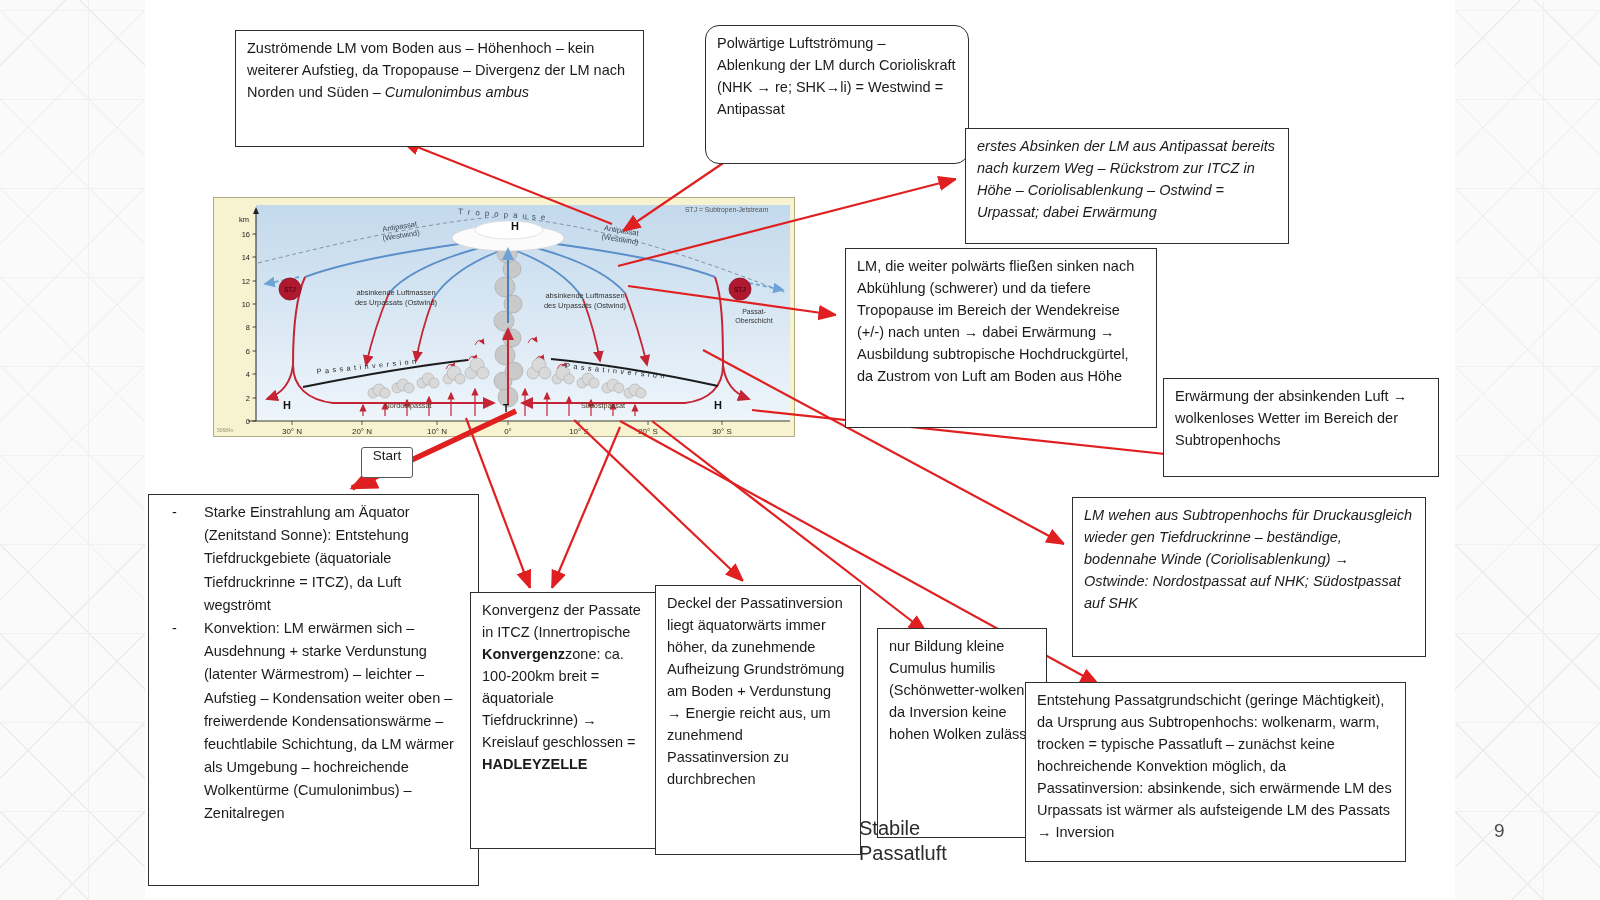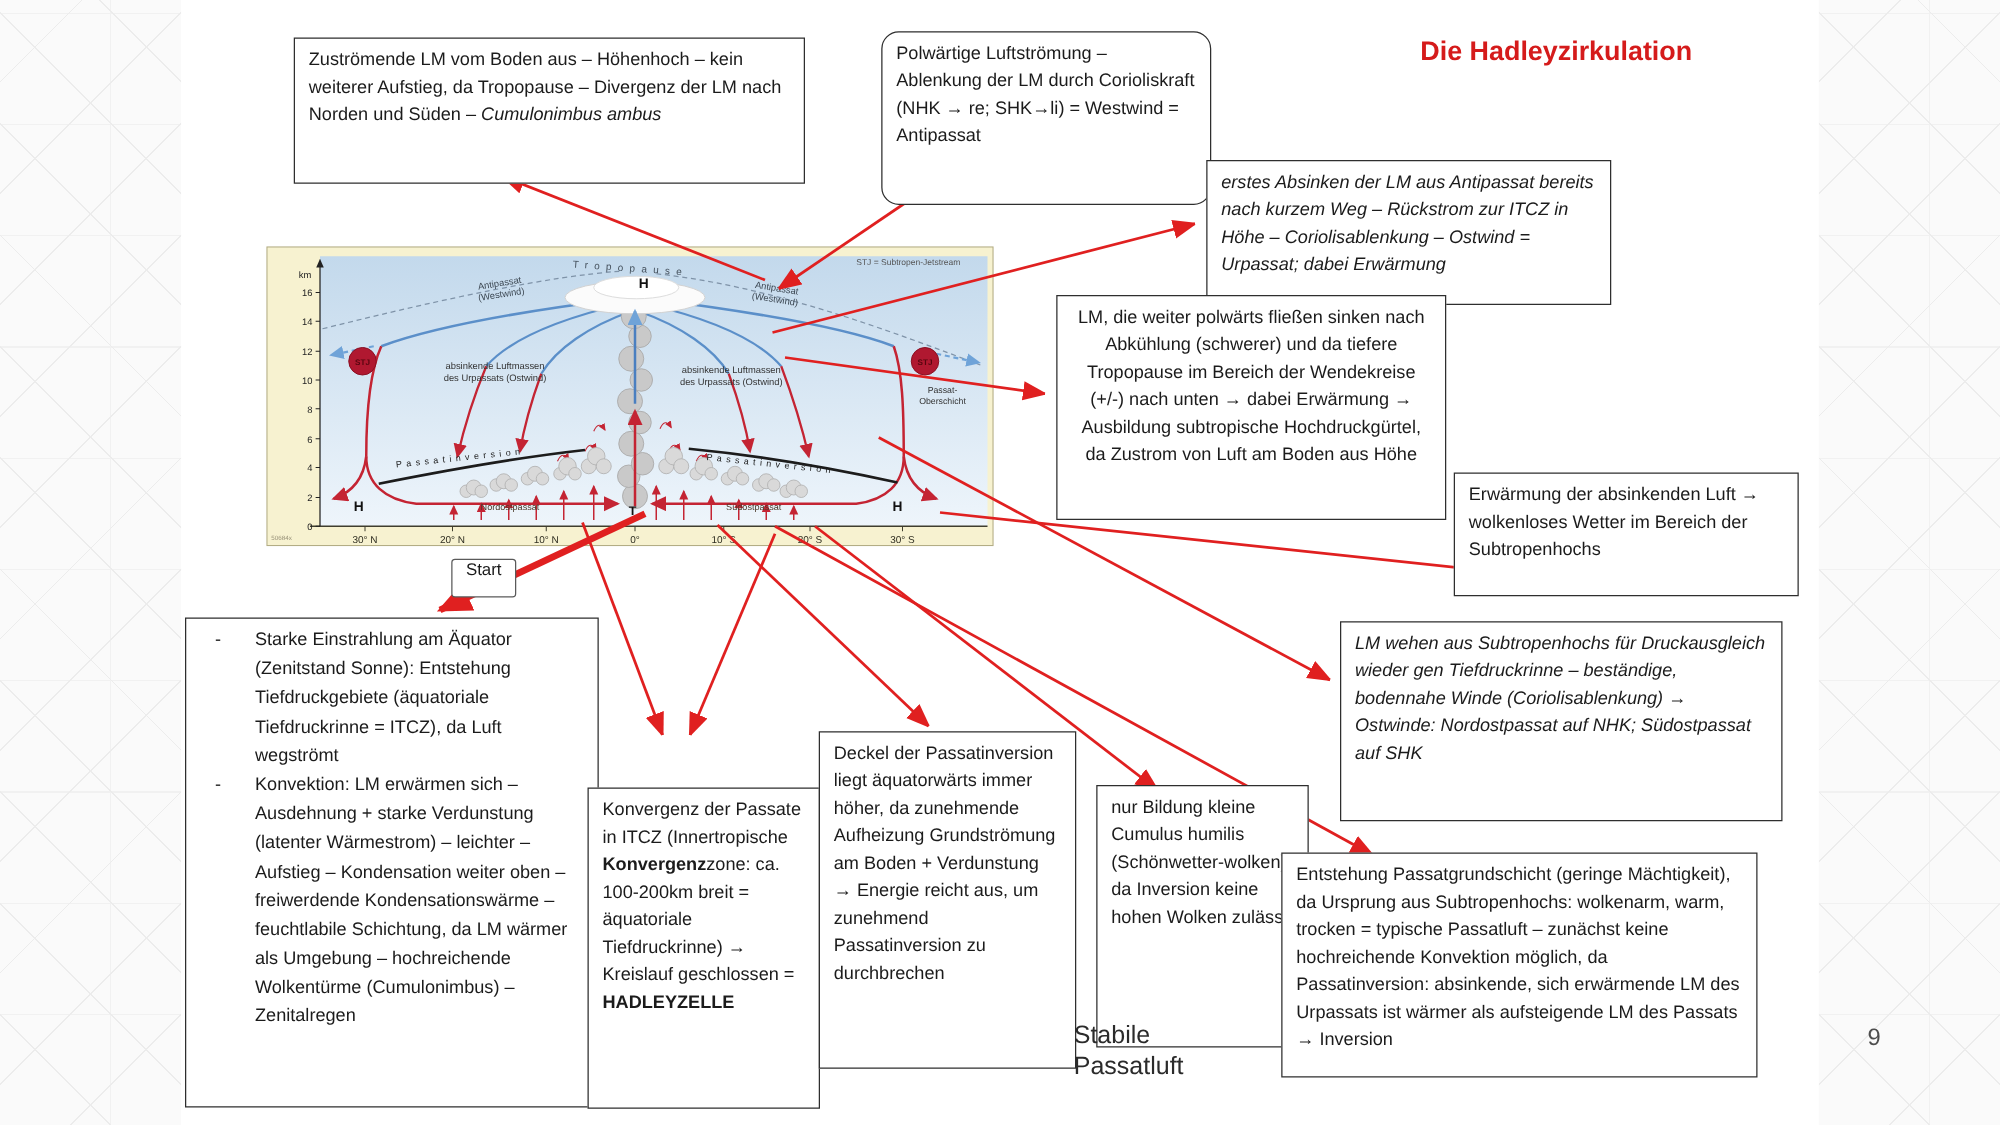--- a/index.html
+++ b/index.html
@@ -42,36 +42,35 @@
   #box-g{line-height:1.6;}
 </style>
 </head>
 <body>
 
 <div class="side-pattern" id="pattern-left"></div>
 <div class="side-pattern" id="pattern-right"></div>
 <div id="slide"></div>
 
 <div id="page-title">
-  <div>Die Hadleyzirkulation</div>
 </div>
 
 <div class="tbox" style="left:235px;top:30px;width:385px;height:103px;">
   <span>Zuströmende LM vom Boden aus – Höhenhoch – kein weiterer Aufstieg, da Tropopause – Divergenz der LM nach Norden und Süden – </span><i>Cumulonimbus ambus</i>
 </div>
 
 <div class="tbox" style="left:705px;top:25px;width:240px;height:125px;border-radius:14px;">
   <span>Polwärtige Luftströmung – Ablenkung der LM durch Corioliskraft (NHK → re; SHK→li) = Westwind = Antipassat</span>
 </div>
 
 <div class="tbox" style="left:965px;top:128px;width:300px;height:102px;font-style:italic;">
   <span>erstes Absinken der LM aus Antipassat bereits nach kurzem Weg – Rückstrom zur ITCZ in Höhe – Coriolisablenkung – Ostwind = Urpassat; dabei Erwärmung</span>
 </div>
 
-<div class="tbox" style="left:845px;top:236px;width:288px;height:166px;text-align:center;">
+<div class="tbox" style="left:845px;top:248px;width:288px;height:166px;">
   <span>LM, die weiter polwärts fließen sinken nach Abkühlung (schwerer) und da tiefere Tropopause im Bereich der Wendekreise (+/-) nach unten → dabei Erwärmung → Ausbildung subtropische Hochdruckgürtel, da Zustrom von Luft am Boden aus Höhe</span>
 </div>
 
 <div class="tbox" style="left:1163px;top:378px;width:252px;height:85px;">
   <span>Erwärmung der absinkenden Luft → wolkenloses Wetter im Bereich der Subtropenhochs</span>
 </div>
 
 <div class="tbox" style="left:1072px;top:497px;width:330px;height:146px;font-style:italic;">
   <span>LM wehen aus Subtropenhochs für Druckausgleich wieder gen Tiefdruckrinne – beständige, bodennahe Winde (Coriolisablenkung) → Ostwinde: Nordostpassat auf NHK; Südostpassat auf SHK</span>
 </div>
@@ -80,21 +79,21 @@
   <div class="bullet-row">
     <span class="bullet-marker">-</span>
     <span class="bullet-text">Starke Einstrahlung am Äquator (Zenitstand Sonne): Entstehung Tiefdruckgebiete (äquatoriale Tiefdruckrinne = ITCZ), da Luft wegströmt</span>
   </div>
   <div class="bullet-row">
     <span class="bullet-marker">-</span>
     <span class="bullet-text">Konvektion: LM erwärmen sich – Ausdehnung + starke Verdunstung (latenter Wärmestrom) – leichter – Aufstieg – Kondensation weiter oben – freiwerdende Kondensationswärme – feuchtlabile Schichtung, da LM wärmer als Umgebung – hochreichende Wolkentürme (Cumulonimbus) – Zenitalregen</span>
   </div>
 </div>
 
-<div class="tbox" style="left:470px;top:592px;width:162px;height:243px;margin-top:38px;">
+<div class="tbox" style="left:470px;top:592px;width:162px;height:243px;">
   <span>Konvergenz der Passate in ITCZ (Innertropische </span><b>Konvergenz</b><span>zone: ca. 100-200km breit = äquatoriale Tiefdruckrinne) → Kreislauf geschlossen = </span><b>HADLEYZELLE</b>
 </div>
 
 <div class="tbox" style="left:655px;top:585px;width:182px;height:256px;">
   <span>Deckel der Passatinversion liegt äquatorwärts immer höher, da zunehmende Aufheizung Grundströmung am Boden + Verdunstung → Energie reicht aus, um zunehmend Passatinversion zu durchbrechen</span>
 </div>
 
 <div class="tbox" style="left:877px;top:628px;width:146px;height:196px;">
   <span>nur Bildung kleine Cumulus humilis (Schönwetter-wolken), da Inversion keine hohen Wolken zulässt</span>
 </div>

